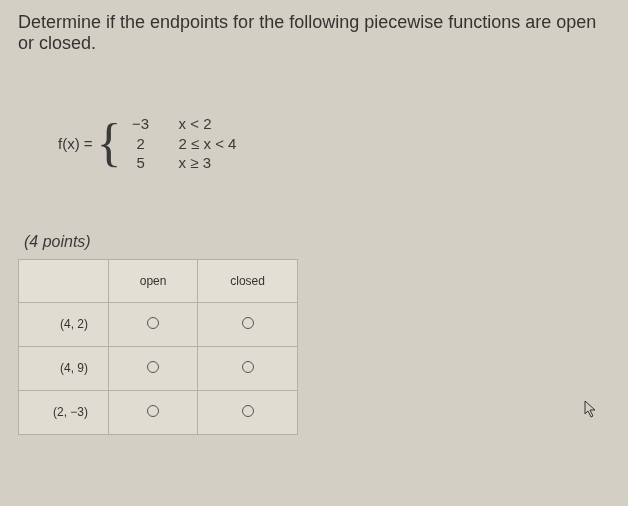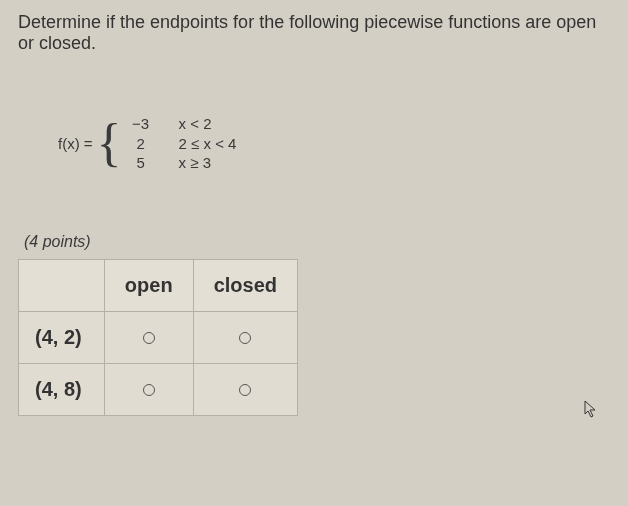--- a/index.html
+++ b/index.html
@@ -61,26 +61,26 @@
     }
     .table {
       width: 280px;
       border-collapse: collapse;
       background: #e0dcd2;
     }
     .table th, .table td {
       border: 1px solid #b5b0a5;
       padding: 14px 20px;
       text-align: center;
-      font-size: 20px;
-      font-weight: bold;
+      font-size: 12px;
+      font-weight: normal;
       color: #333;
     }
     .table th:first-child, .table td:first-child {
-      text-align: center;
+      text-align: right;
       padding-left: 14px;
       width: 90px;
     }
     .table thead th {
       background: #e3dfd5;
     }
     .radio {
       display: inline-block;
       width: 12px;
       height: 12px;
@@ -130,21 +130,26 @@
       <th>closed</th>
     </tr>
   </thead>
   <tbody>
     <tr>
       <td>(4, 2)</td>
       <td><span class="radio"></span></td>
       <td><span class="radio"></span></td>
     </tr>
     <tr>
-      <td>(4, 8)</td>
+      <td>(4, 9)</td>
+      <td><span class="radio"></span></td>
+      <td><span class="radio"></span></td>
+    </tr>
+    <tr>
+      <td>(2, −3)</td>
       <td><span class="radio"></span></td>
       <td><span class="radio"></span></td>
     </tr>
   </tbody>
 </table>
 
 <div class="cursor">
   <svg width="14" height="18" viewBox="0 0 14 18">
     <path d="M1 1 L1 14 L4 11 L7 17 L9 16 L6 10 L11 10 Z" fill="none" stroke="#333" stroke-width="1"></path>
   </svg>

